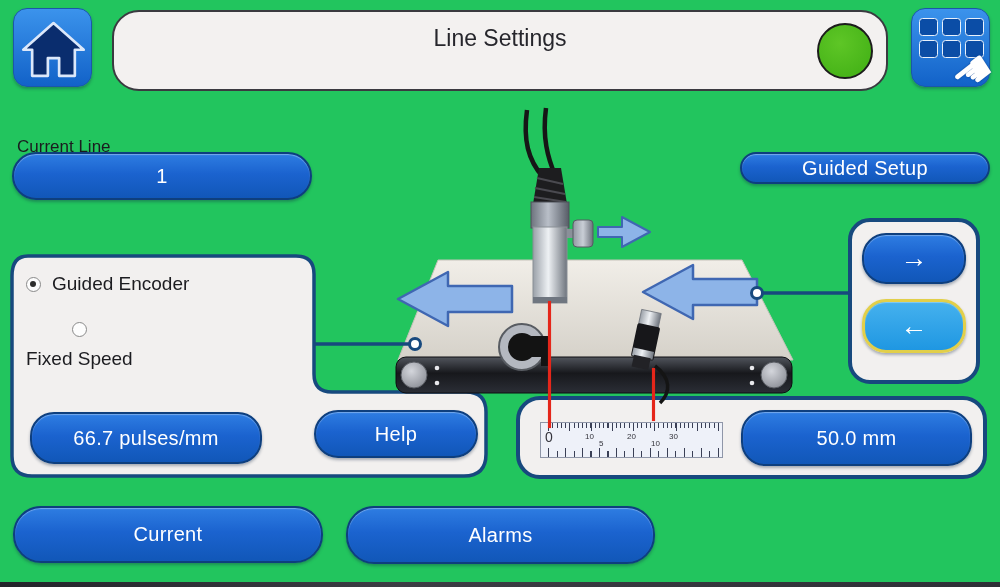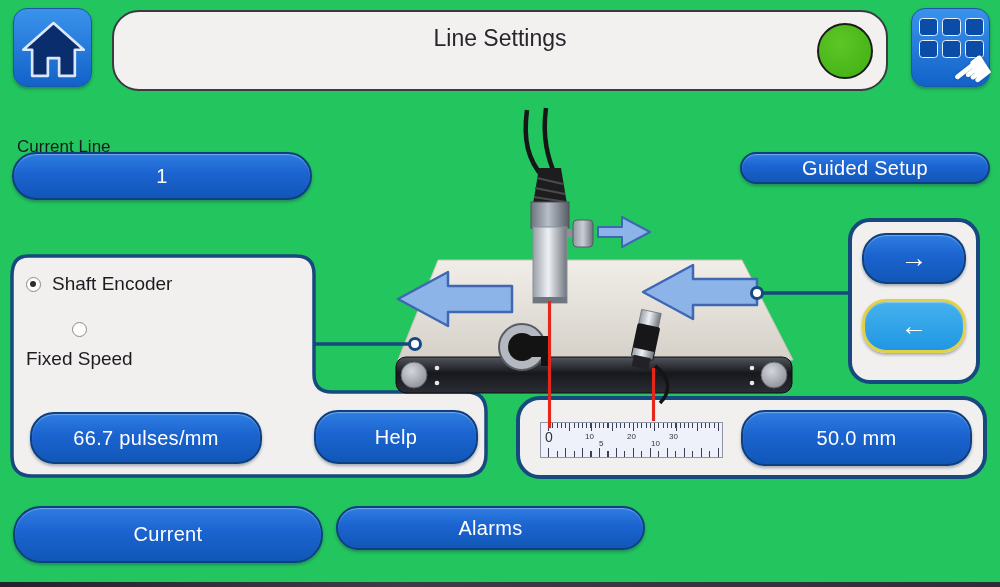--- a/index.html
+++ b/index.html
@@ -196,29 +196,29 @@
     <div id="hand-glyph">☚</div>
   </div>
 
   <div class="abs" id="current-line">Current Line</div>
 
   <div class="btn" style="left:12px;top:152px;width:300px;height:48px;z-index:4;">1</div>
   <div class="btn" style="left:740px;top:152px;width:250px;height:32px;z-index:4;">Guided Setup</div>
 
   <div class="radio-row checked" style="left:26px;top:273px;z-index:4;">
     <span class="radio-circle"></span>
-    <span class="radio-label">Shaft Encoder</span>
+    <span class="radio-label">Guided Encoder</span>
   </div>
   <div class="radio-row" style="left:26px;top:322px;z-index:4;flex-direction:column;">
     <span class="radio-circle"></span>
     <span class="radio-label">Fixed Speed</span>
   </div>
 
   <div class="btn" style="left:30px;top:412px;width:232px;height:52px;z-index:4;">66.7 pulses/mm</div>
-  <div class="btn" style="left:314px;top:410px;width:164px;height:54px;z-index:4;">Help</div>
+  <div class="btn" style="left:314px;top:410px;width:164px;height:48px;z-index:4;">Help</div>
 
   <div class="btn" style="left:862px;top:233px;width:104px;height:51px;font-size:27px;font-weight:bold;z-index:4;">→</div>
   <div class="btn sel" style="left:862px;top:299px;width:104px;height:54px;font-size:27px;font-weight:bold;z-index:4;">←</div>
 
   <div id="ruler">
     <div class="ticks-top"></div>
     <div class="ticks-top5"></div>
     <div class="ticks-bot2" style="background:repeating-linear-gradient(90deg,#3a3f55 0 1px,transparent 1px 17px);"></div>
     <div class="ticks-bot"></div>
     <span class="rnum zero">0</span>
@@ -228,16 +228,16 @@
     <span class="rnum" style="left:58px;bottom:9px;">5</span>
     <span class="rnum" style="left:110px;bottom:9px;">10</span>
   </div>
 
   <div class="laser" style="left:548px;top:301px;height:127px;"></div>
   <div class="laser" style="left:652px;top:368px;height:53px;"></div>
 
   <div class="btn" style="left:741px;top:410px;width:231px;height:56px;z-index:4;text-align:right;">50.0 mm</div>
 
   <div class="btn" style="left:13px;top:506px;width:310px;height:57px;border-radius:28px;z-index:4;">Current</div>
-  <div class="btn" style="left:336px;top:506px;width:309px;height:44px;border-radius:28px;z-index:4;">Alarms</div>
+  <div class="btn" style="left:346px;top:506px;width:309px;height:58px;border-radius:28px;z-index:4;">Alarms</div>
 
   <div class="abs" style="left:0;top:582px;width:1000px;height:5px;background:linear-gradient(90deg,#23242a,#3c3d44 40%,#2e2f36);"></div>
 </div>
 
 </body></html>

